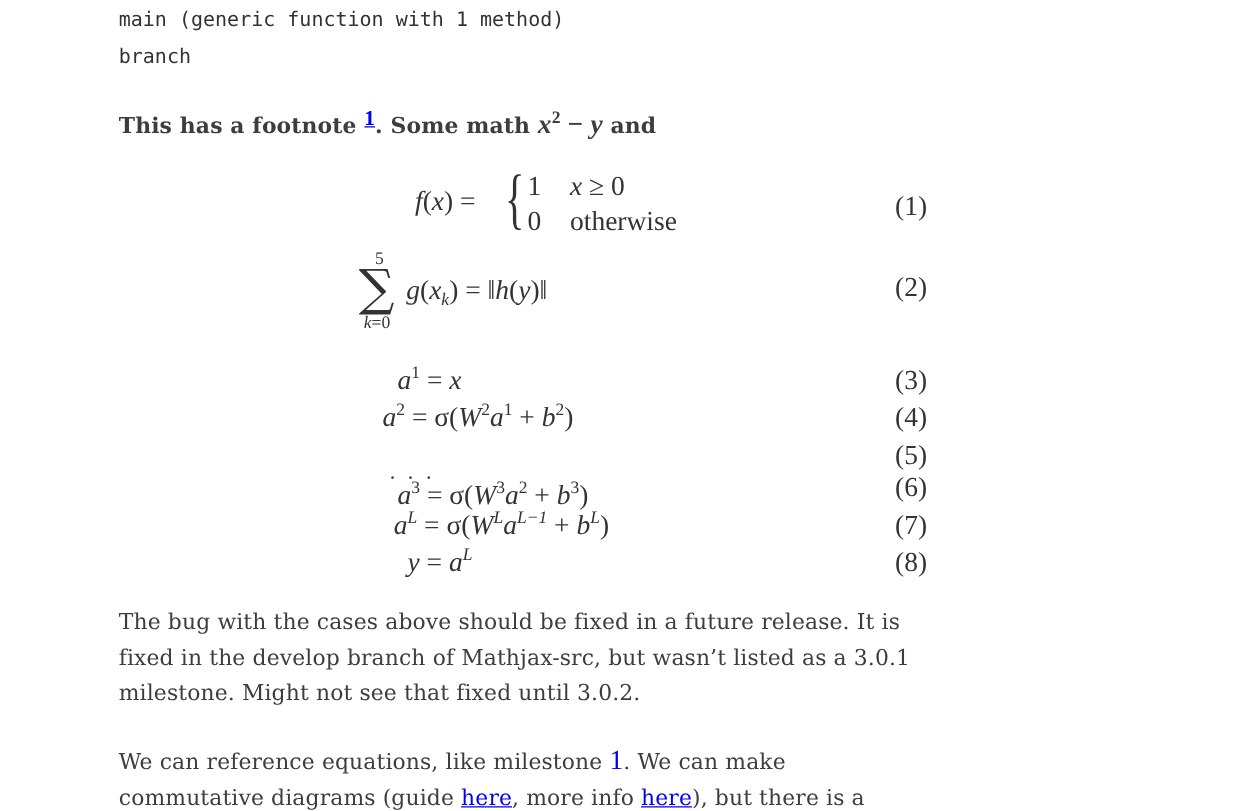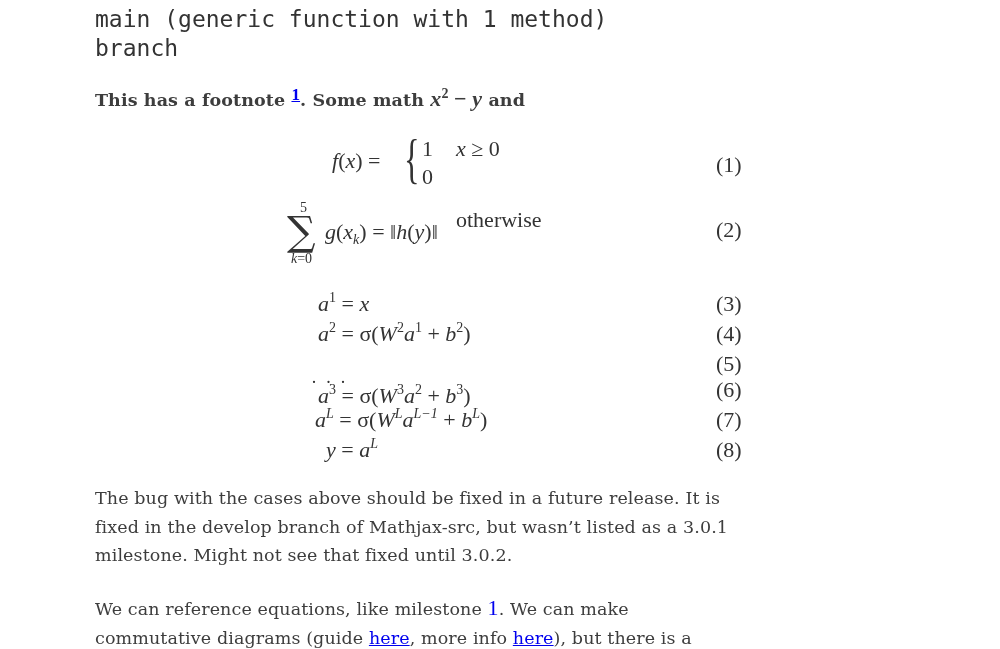--- a/index.html
+++ b/index.html
@@ -11,21 +11,21 @@
       overflow: hidden;
     }
     body {
       position: relative;
       color: #3a3a3a;
     }
     .code {
       position: absolute;
       left: 95px;
       font-family: "DejaVu Sans Mono", monospace;
-      font-size: 23px;
+      font-size: 16px;
       color: #333;
       white-space: pre;
     }
     .prose {
       position: absolute;
       left: 95px;
       width: 650px;
       font-family: "DejaVu Serif", serif;
       font-size: 17.5px;
       color: #3d3d3d;
@@ -109,33 +109,33 @@
 
 <div class="prose" style="top:85px;font-weight:bold;">
   <span>This has a footnote </span><a class="fn-sup" href="#">1</a><span>. Some math </span><span class="m">x<sup style="font-size:14px;font-style:normal;vertical-align:8px;line-height:0;">2</sup> <span class="mr">−</span> y</span><span> and</span>
 </div>
 
 <div class="math" style="left:332px; top:148px;"><i>f</i>(<i>x</i>) =</div>
 <div class="brace" style="left:404px; top:128px;">{</div>
 <div class="math" style="left:422px; top:136px;">1</div>
 <div class="math" style="left:456px; top:136px;"><i>x</i> ≥ 0</div>
 <div class="math" style="left:422px; top:164px;">0</div>
-<div class="math" style="left:456px; top:164px;margin-top:43px;">otherwise</div>
+<div class="math" style="left:456px; top:164px;">otherwise</div>
 <div class="eqnum" style="top:152px;">(1)</div>
 
 <div class="small" style="left:300px; top:200px;">5</div>
 <div class="sum" style="left:287px; top:208px;">∑</div>
 <div class="small" style="left:291px; top:251px;text-align:center;"><i>k</i>=0</div>
 <div class="math" style="left:325px; top:219px;"><i>g</i>(<i>x</i><sub style="font-size:14px;font-style:italic;">k</sub>) = ‖<i>h</i>(<i>y</i>)‖</div>
 <div class="eqnum" style="top:217px;">(2)</div>
 
 <div class="math" style="left:318px; top:291px;"><i>a</i><sup class="up">1</sup> = <i>x</i></div>
 <div class="eqnum" style="top:291px;">(3)</div>
 
-<div class="math" style="left:318px; top:321px;"><i>a</i><sup class="up">2</sup> = σ(<i>W</i><sup class="up">2</sup><i>a</i><sup class="up">1</sup> + <i>b</i><sup class="up">2</sup>)</div>
+<div class="math" style="left:306px; top:321px;"><i>a</i><sup class="up">2</sup> = σ(<i>W</i><sup class="up">2</sup><i>a</i><sup class="up">1</sup> + <i>b</i><sup class="up">2</sup>)</div>
 <div class="eqnum" style="top:321px;">(4)</div>
 
 <div class="math" style="left:318px; top:351px;margin-top:32px;"><i>a</i><sup class="up">3</sup> = σ(<i>W</i><sup class="up">3</sup><i>a</i><sup class="up">2</sup> + <i>b</i><sup class="up">3</sup>)</div>
 <div class="eqnum" style="top:351px;">(5)</div>
 
 <div class="math" style="left:311px; top:372px; font-size:18px; letter-spacing:2px;">· · ·</div>
 <div class="eqnum" style="top:377px;">(6)</div>
 
 <div class="math" style="left:315px; top:407px;"><i>a</i><sup>L</sup> = σ(<i>W</i><sup>L</sup><i>a</i><sup>L−1</sup> + <i>b</i><sup>L</sup>)</div>
 <div class="eqnum" style="top:407px;">(7)</div>

